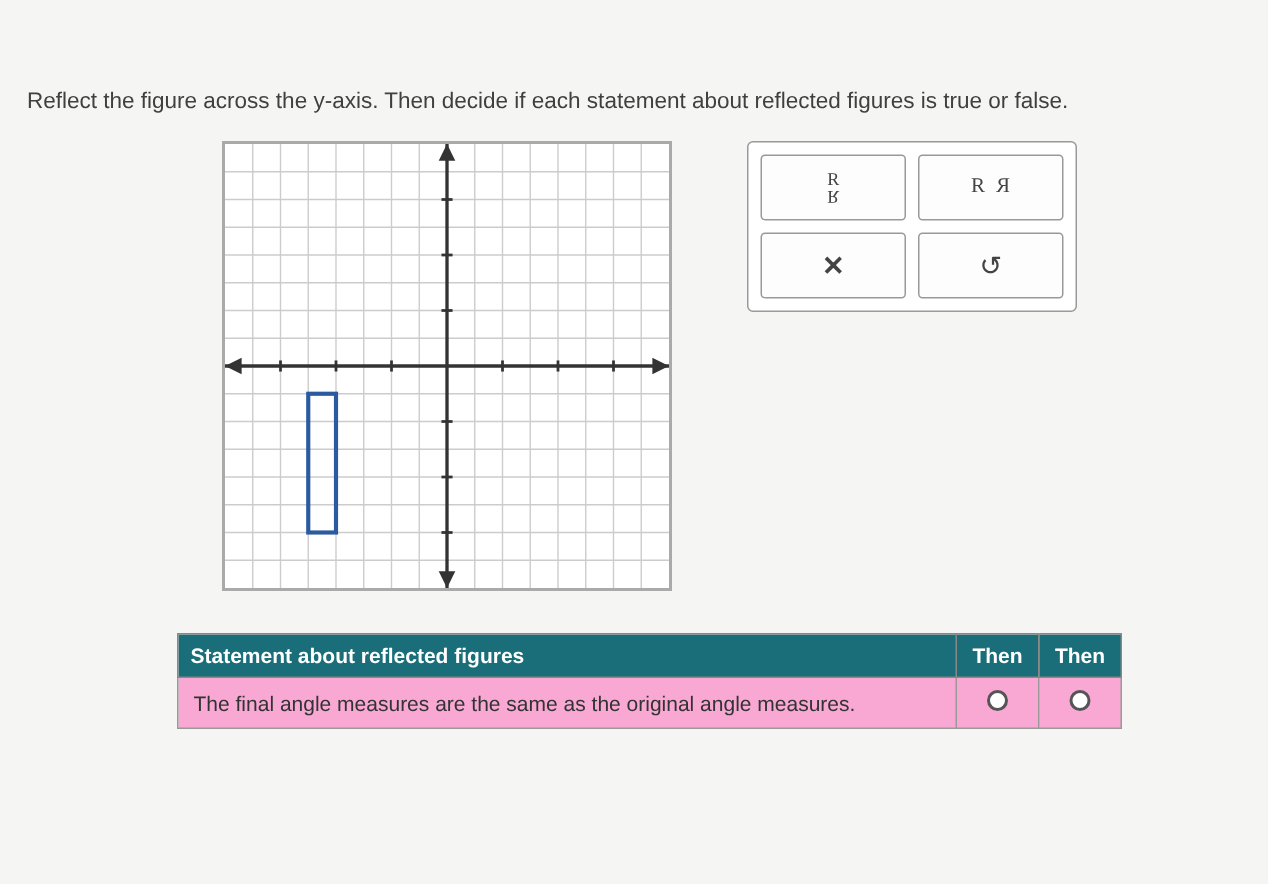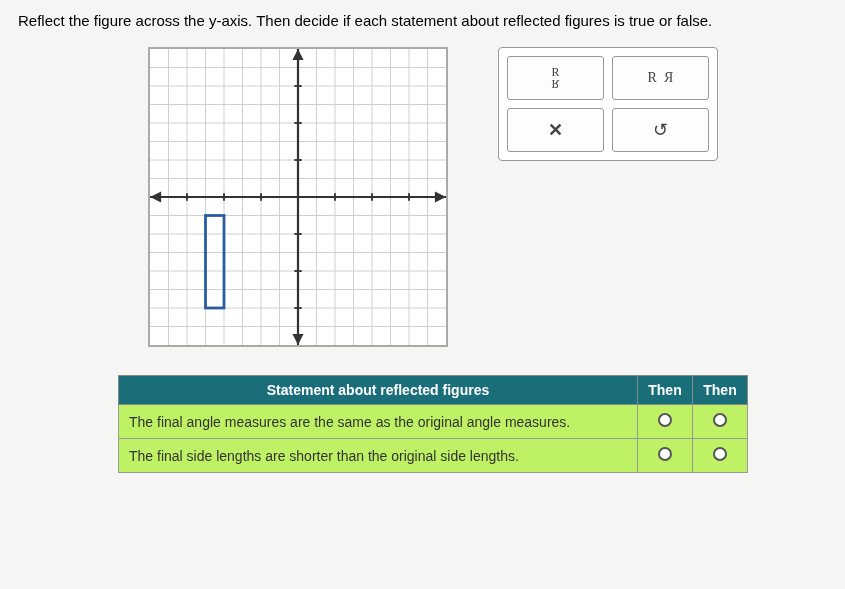--- a/index.html
+++ b/index.html
@@ -6,22 +6,23 @@
   body {
     font-family: Arial, sans-serif;
     background: #f5f5f3;
     padding: 12px 18px;
     width: 845px;
     height: 589px;
     color: #333;
   }
   .instruction {
     font-size: 15px;
-    color: #000000;
+    color: #404040;
     margin-bottom: 18px;
+    margin-top: 47px;
   }
   .mid-row {
     display: flex;
     align-items: flex-start;
     gap: 50px;
     margin-left: 130px;
   }
   .graph-box {
     width: 300px;
     height: 300px;
@@ -82,27 +83,27 @@
     width: 100%;
   }
   table.stmt th {
     background: #1a6e7a;
     color: #fff;
     font-size: 14px;
     padding: 6px 8px;
     border: 1px solid #888;
     font-weight: bold;
   }
-  table.stmt th.left-head { text-align: center; }
+  table.stmt th.left-head { text-align: left; }
   table.stmt td {
     border: 1px solid #999;
     padding: 8px 10px;
     font-size: 14px;
     color: #333;
-    background: #bef264;
+    background: #f9a8d4;
   }
   table.stmt td.radio-cell {
     text-align: center;
     width: 55px;
   }
   .radio {
     width: 14px;
     height: 14px;
     border: 2px solid #555;
     border-radius: 50%;
@@ -209,20 +210,15 @@
         <th>Then</th>
         <th>Then</th>
       </tr>
     </thead>
     <tbody>
       <tr>
         <td>The final angle measures are the same as the original angle measures.</td>
         <td class="radio-cell"><span class="radio"></span></td>
         <td class="radio-cell"><span class="radio"></span></td>
       </tr>
-      <tr>
-        <td>The final side lengths are shorter than the original side lengths.</td>
-        <td class="radio-cell"><span class="radio"></span></td>
-        <td class="radio-cell"><span class="radio"></span></td>
-      </tr>
     </tbody>
   </table>
 </div>
 
 </body></html>

